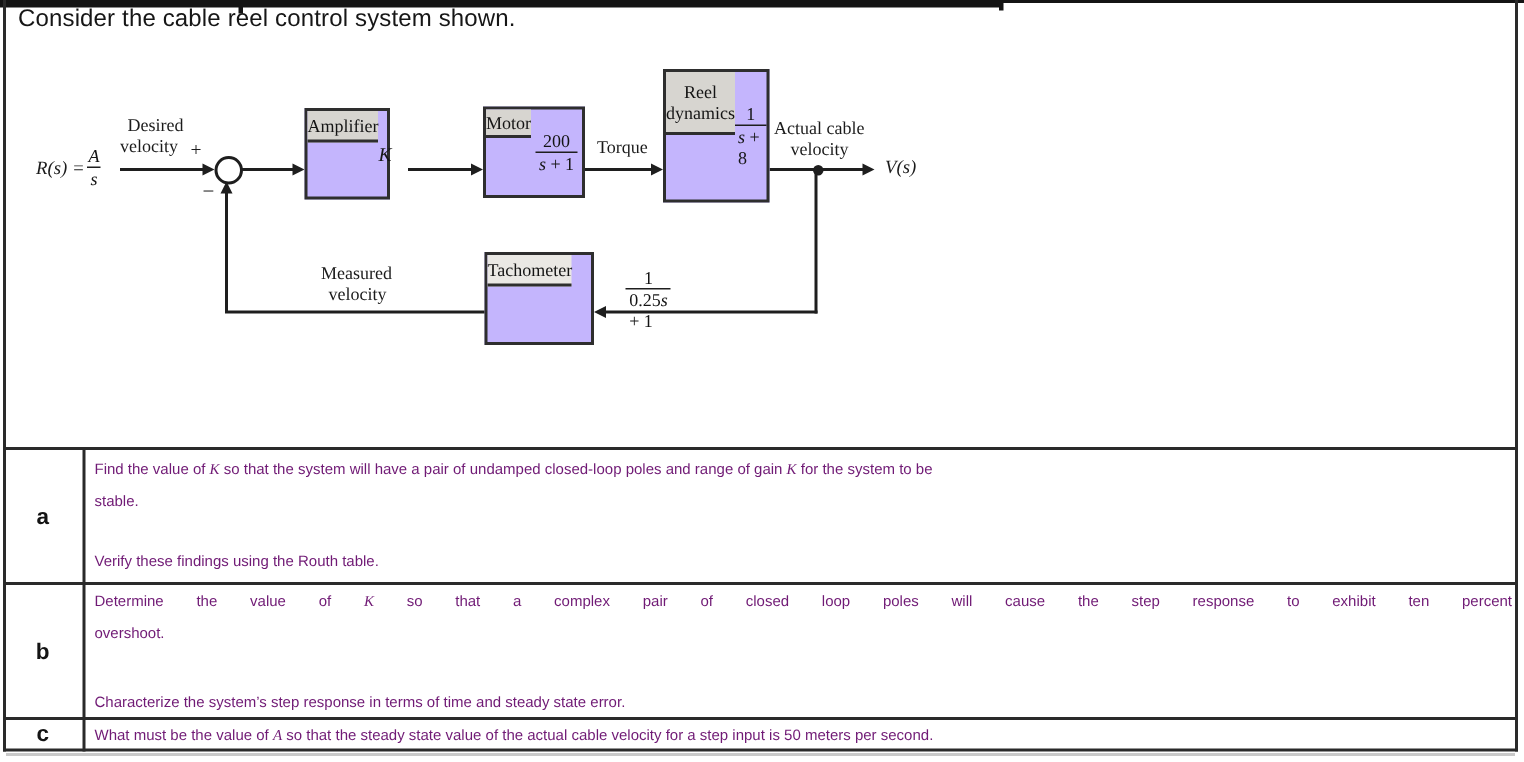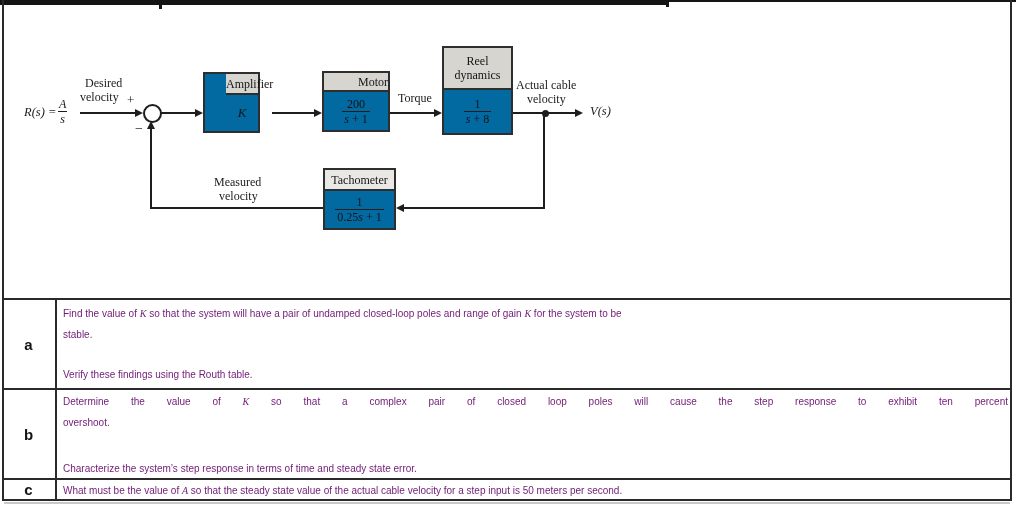--- a/index.html
+++ b/index.html
@@ -22,21 +22,21 @@
   
   .d-text{position:absolute;font-family:"Liberation Serif",serif;font-size:12px;color:#1b1b1b;white-space:nowrap;}
   .mathit{font-style:italic;}
   .hline{position:absolute;height:2px;background:#1e1e1e;}
   .vline{position:absolute;width:2px;background:#1e1e1e;}
   .arr-r{position:absolute;width:0;height:0;border-left:8px solid #1e1e1e;border-top:4.5px solid transparent;border-bottom:4.5px solid transparent;}
   .arr-l{position:absolute;width:0;height:0;border-right:8px solid #1e1e1e;border-top:4.5px solid transparent;border-bottom:4.5px solid transparent;}
   .arr-u{position:absolute;width:0;height:0;border-bottom:8px solid #1e1e1e;border-left:4.5px solid transparent;border-right:4.5px solid transparent;}
   .sumjct{position:absolute;left:143px;top:104px;width:15px;height:15px;border:2px solid #1e1e1e;border-radius:50%;background:#fff;}
   .branch-dot{position:absolute;left:542px;top:110px;width:7px;height:7px;border-radius:50%;background:#1e1e1e;}
-  .block{position:absolute;border:2px solid #2e2e2e;background:#0369a1;box-sizing:border-box;display:flex;flex-direction:column;}
+  .block{position:absolute;border:2px solid #2e2e2e;background:#c4b5fd;box-sizing:border-box;display:flex;}
   .block-header{border-bottom:2px solid #2e2e2e;background:#d7d5d0;text-align:center;
         font-family:"Liberation Serif",serif;font-size:12px;color:#141414;
         display:flex;flex-direction:column;justify-content:center;line-height:14px;}
   .block-header.light{background:#eae8e4;}
   .block-body{flex:1;display:flex;align-items:center;justify-content:center;}
   .frac{display:inline-flex;flex-direction:column;align-items:center;
         font-family:"Liberation Serif",serif;font-size:12px;line-height:14px;color:#141414;}
   .frac .den{border-top:1.4px solid #1e1e1e;padding:0 2px;}
   .frac .num{padding:0 1px;}
   .gain{font-family:"Liberation Serif",serif;font-style:italic;font-size:13px;}
@@ -55,20 +55,21 @@
 <div class="page">
 
   <div class="abs bar" style="left:0;top:0;width:668px;height:5px;"></div>
   <div class="abs bar" style="left:668px;top:0;width:348px;height:2px;"></div>
   <div class="abs bar" style="left:159px;top:0;width:3px;height:9px;"></div>
   <div class="abs bar" style="left:666px;top:0;width:3px;height:7px;"></div>
 
   <div class="frame-line" style="left:2px;top:0;width:2px;height:501px;"></div>
   <div class="frame-line" style="left:1010px;top:0;width:2px;height:501px;"></div>
 
+  <div class="title">Consider the cable reel control system shown.</div>
 
   <div>
 
     <div class="d-text mathit" style="left:24px;top:105px;font-size:12.5px;">R(s) =</div>
     <div class="frac abs" style="left:58px;top:97px;">
       <span class="num var">A</span>
       <span class="den var">s</span>
     </div>
 
     <div class="d-text" style="left:85px;top:76px;text-align:right;">Desired</div>
@@ -87,21 +88,21 @@
     <div class="arr-r" style="left:434px;top:108.5px;"></div>
     <div class="hline" style="left:513px;top:112px;width:64px;"></div>
     <div class="arr-r" style="left:575px;top:108.5px;"></div>
     <div class="branch-dot"></div>
 
     <div class="d-text" style="left:398px;top:91px;">Torque</div>
     <div class="d-text" style="left:516px;top:78px;">Actual cable</div>
     <div class="d-text" style="left:527px;top:92px;">velocity</div>
     <div class="d-text mathit" style="left:590px;top:104px;font-size:12.5px;">V(s)</div>
 
-    <div class="block" style="left:203px;top:72px;width:57px;height:61px;padding-left:21px;">
+    <div class="block" style="left:203px;top:72px;width:57px;height:61px;">
       <div class="block-header" style="height:19px;">Amplifier</div>
       <div class="block-body">
           <span class="gain">K</span>
         </div>
     </div>
 
     <div class="block" style="left:322px;top:71px;width:68px;height:61px;">
       <div class="block-header" style="height:17px;text-align:right;">Motor</div>
       <div class="block-body">
         <div class="frac">
@@ -117,21 +118,21 @@
         <div>dynamics</div>
       </div>
       <div class="block-body">
         <div class="frac">
           <span class="num">1</span>
           <span class="den"><span class="var">s</span><span> + 8</span></span>
         </div>
       </div>
     </div>
 
-    <div class="block" style="left:323px;top:168px;width:73px;height:62px;">
+    <div class="block" style="left:323px;top:168px;width:73px;height:62px;gap:36px;">
       <div class="block-header light" style="height:19px;">Tachometer</div>
       <div class="block-body">
         <div class="frac">
           <span class="num">1</span>
           <span class="den"><span>0.25</span><span class="var">s</span><span> + 1</span></span>
         </div>
       </div>
     </div>
 
     <div class="vline" style="left:543px;top:113px;height:96px;"></div>

